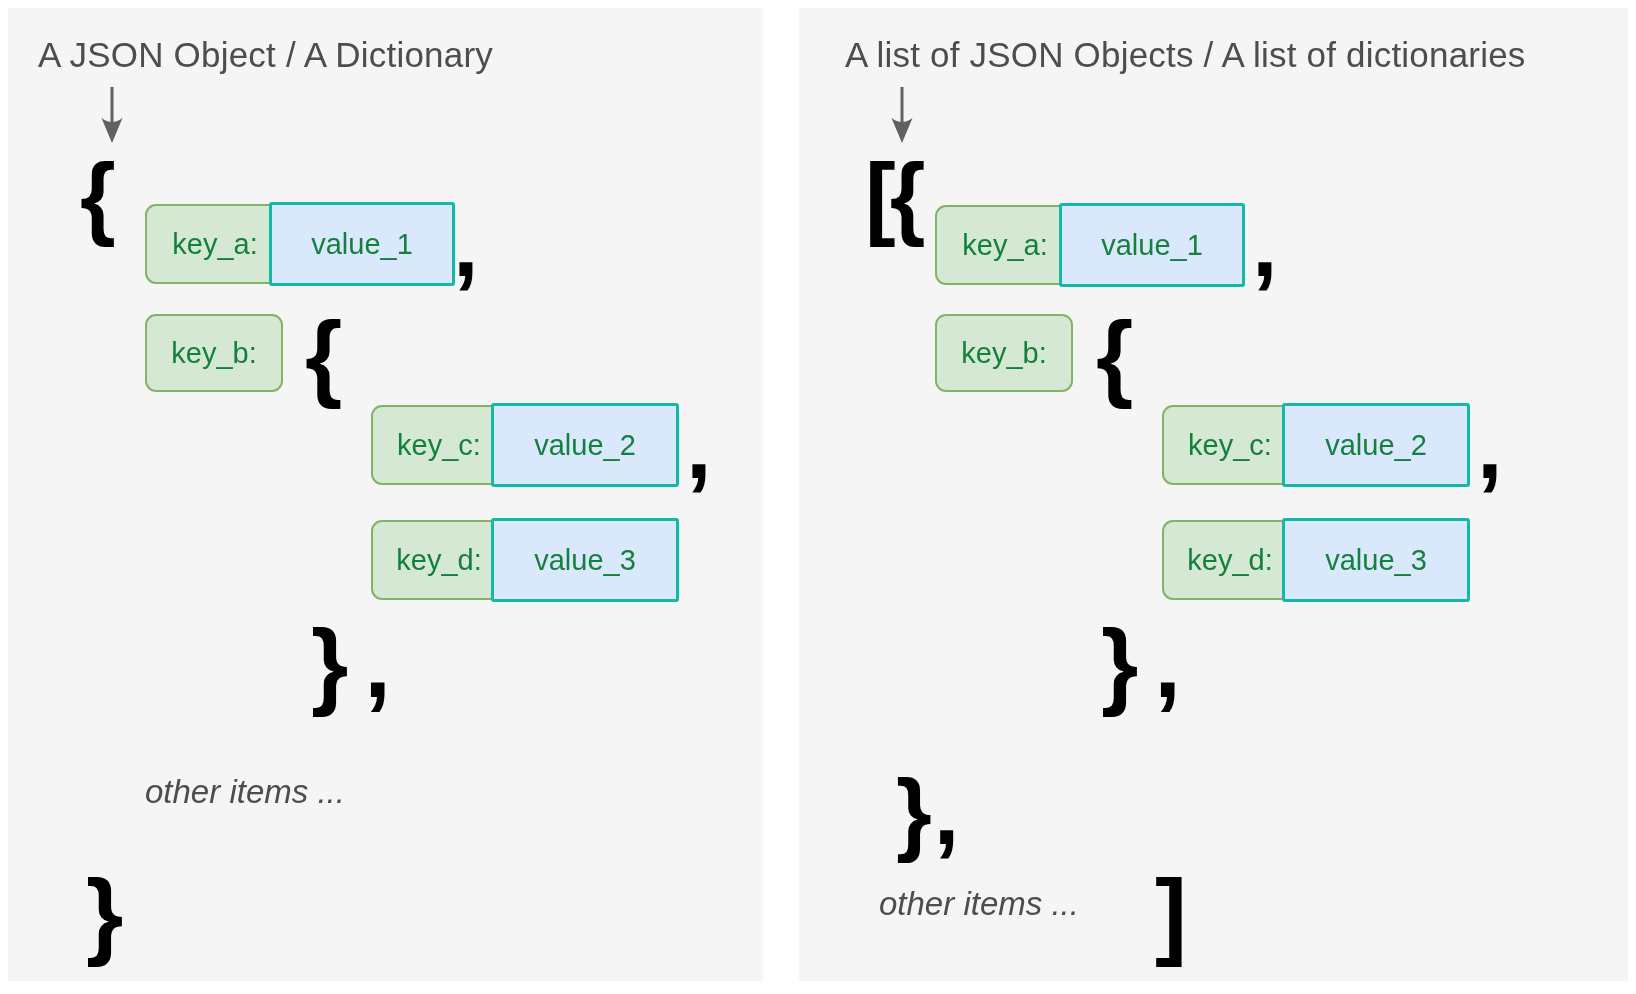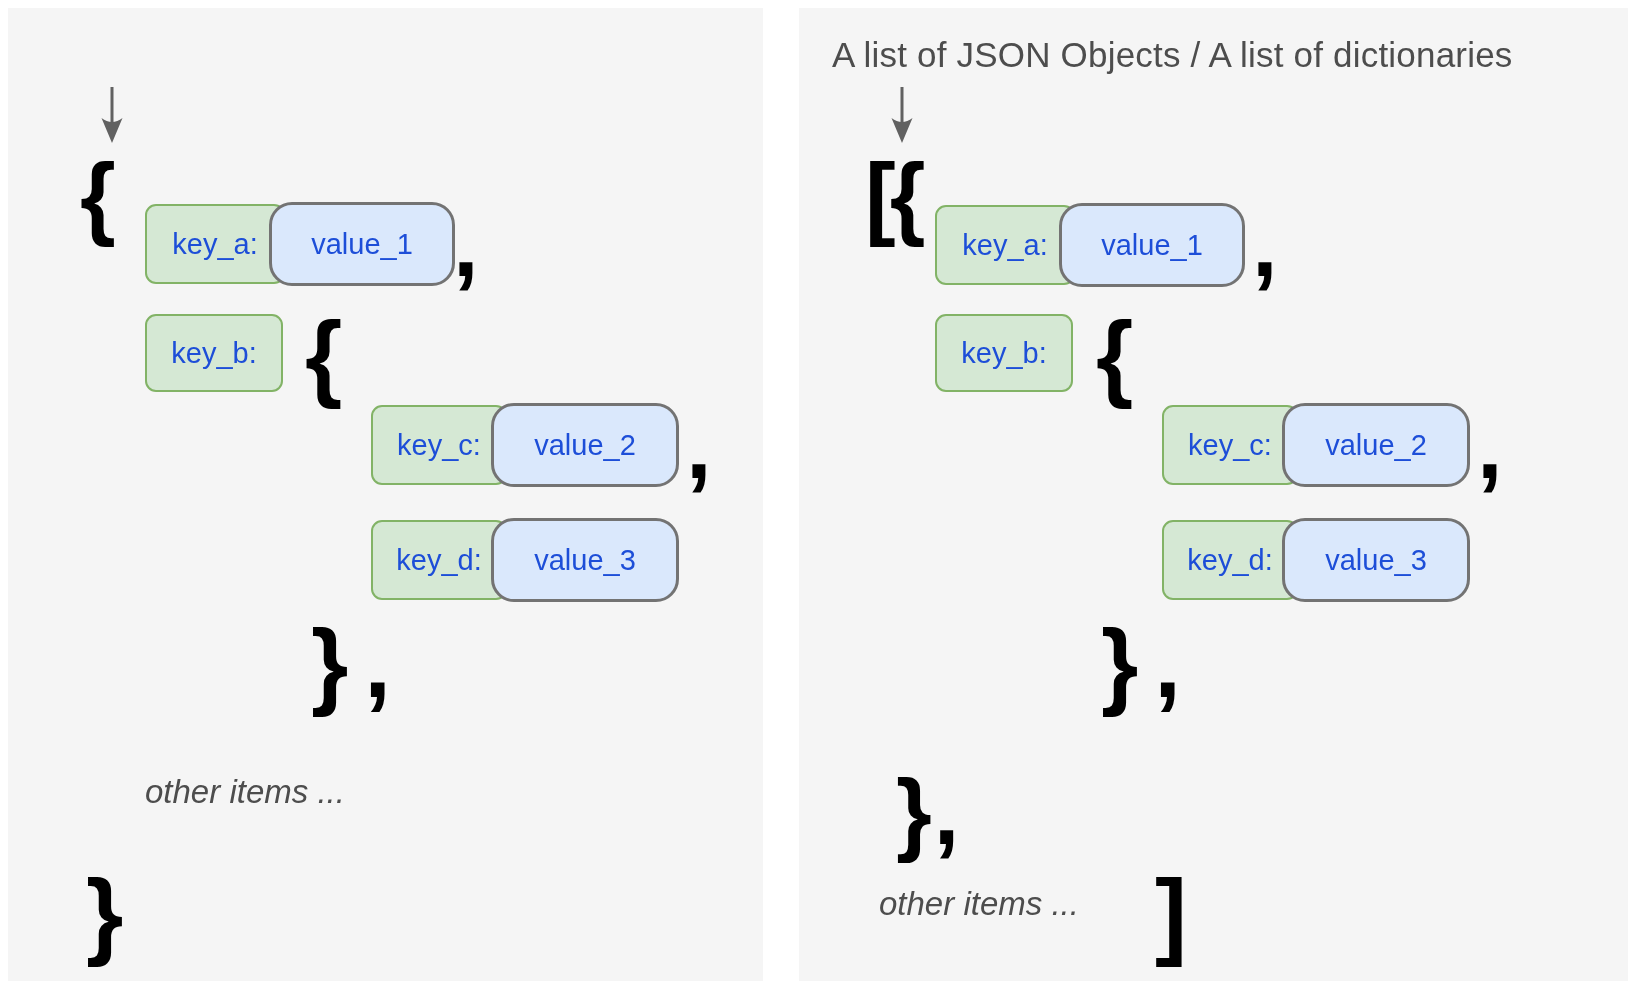--- a/index.html
+++ b/index.html
@@ -11,47 +11,48 @@
   .panel{position:absolute;top:8px;height:973px;background:#f5f5f5;}
   .panel-left{left:8px;width:755px;}
   .panel-right{left:799px;width:829px;}
   .title{
     position:absolute;font-size:35px;line-height:1.2;color:#4d4d4d;
     white-space:nowrap;letter-spacing:0.2px;
   }
   .arrow-svg{position:absolute;}
   .keybox,.valbox{
     position:absolute;box-sizing:border-box;display:flex;align-items:center;
-    justify-content:center;font-size:29px;color:#1d4ed8;white-space:nowrap;
+    justify-content:center;font-size:29px;color:#15803d;white-space:nowrap;
   }
   .keybox{
     background:#d5e8d4;border:2px solid #82b366;border-radius:11px;z-index:1;
   }
   .valbox{
-    background:#dae8fc;border:3px solid #737373;border-radius:23px;z-index:2;
+    background:#dae8fc;border:3px solid #14b8a6;border-radius:3px;z-index:2;
   }
   .sym{
     position:absolute;font-weight:700;color:#000;line-height:1;
     white-space:nowrap;z-index:3;
   }
   .f92{font-size:92px;}
   .f96{font-size:96px;}
   .comma{position:absolute;font-weight:700;color:#000;font-size:92px;line-height:1;z-index:3;}
   .gap16{margin-left:16px;}
   .gap2{margin-left:2px;}
   .other{
     position:absolute;font-style:italic;font-size:33px;line-height:1.2;
     color:#4d4d4d;white-space:nowrap;
   }
 </style>
 </head>
 <body>
 
 <div class="panel panel-left">
 
+  <div class="title" style="left:30px;top:26px;">A JSON Object / A Dictionary</div>
 
   <svg class="arrow-svg" style="left:91px;top:78px;" width="26" height="58" viewBox="0 0 26 58">
     <line x1="13" y1="1" x2="13" y2="37" stroke="#616161" stroke-width="3"></line>
     <path d="M13 57 L2.5 32 Q13 40 23.5 32 Z" fill="#616161"></path>
   </svg>
 
   <div class="sym f92" style="left:72px;top:142px;">{</div>
 
   <div class="keybox" style="left:137px;top:196px;width:140px;height:80px;">key_a:</div>
   <div class="valbox" style="left:261px;top:194px;width:186px;height:84px;">value_1</div>
@@ -71,21 +72,21 @@
     <span>}</span><span class="gap16">,</span>
   </div>
 
   <div class="other" style="left:137px;top:764px;">other items ...</div>
 
   <div class="sym f96" style="left:78px;top:858px;">}</div>
 </div>
 
 <div class="panel panel-right">
 
-  <div class="title" style="left:33px;top:26px;">A list of JSON Objects / A list of dictionaries</div>
+  <div class="title" style="left:46px;top:26px;">A list of JSON Objects / A list of dictionaries</div>
 
   <svg class="arrow-svg" style="left:90px;top:78px;" width="26" height="58" viewBox="0 0 26 58">
     <line x1="13" y1="1" x2="13" y2="37" stroke="#616161" stroke-width="3"></line>
     <path d="M13 57 L2.5 32 Q13 40 23.5 32 Z" fill="#616161"></path>
   </svg>
 
   <div class="sym f92" style="left:66px;top:142px;letter-spacing:-6px;">[{</div>
 
   <div class="keybox" style="left:136px;top:197px;width:140px;height:80px;">key_a:</div>
   <div class="valbox" style="left:260px;top:195px;width:186px;height:84px;">value_1</div>

